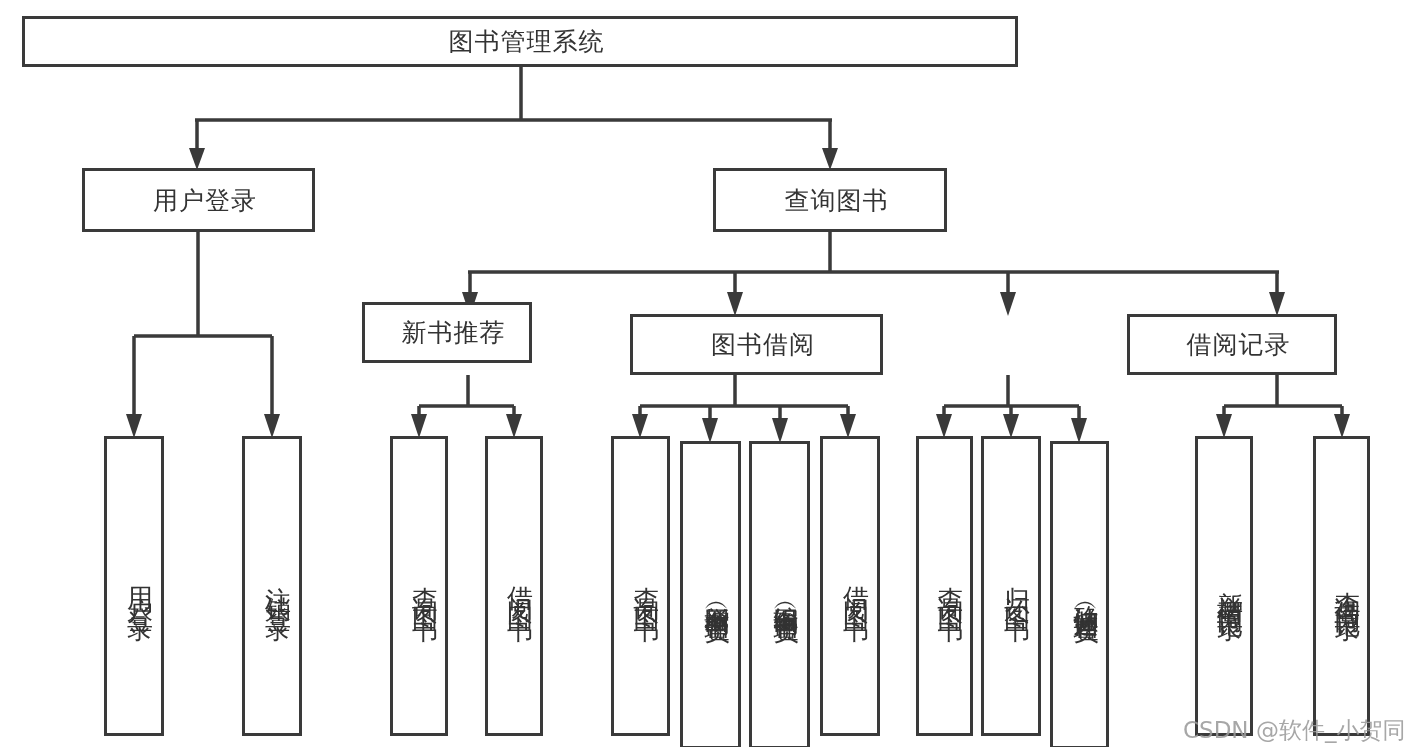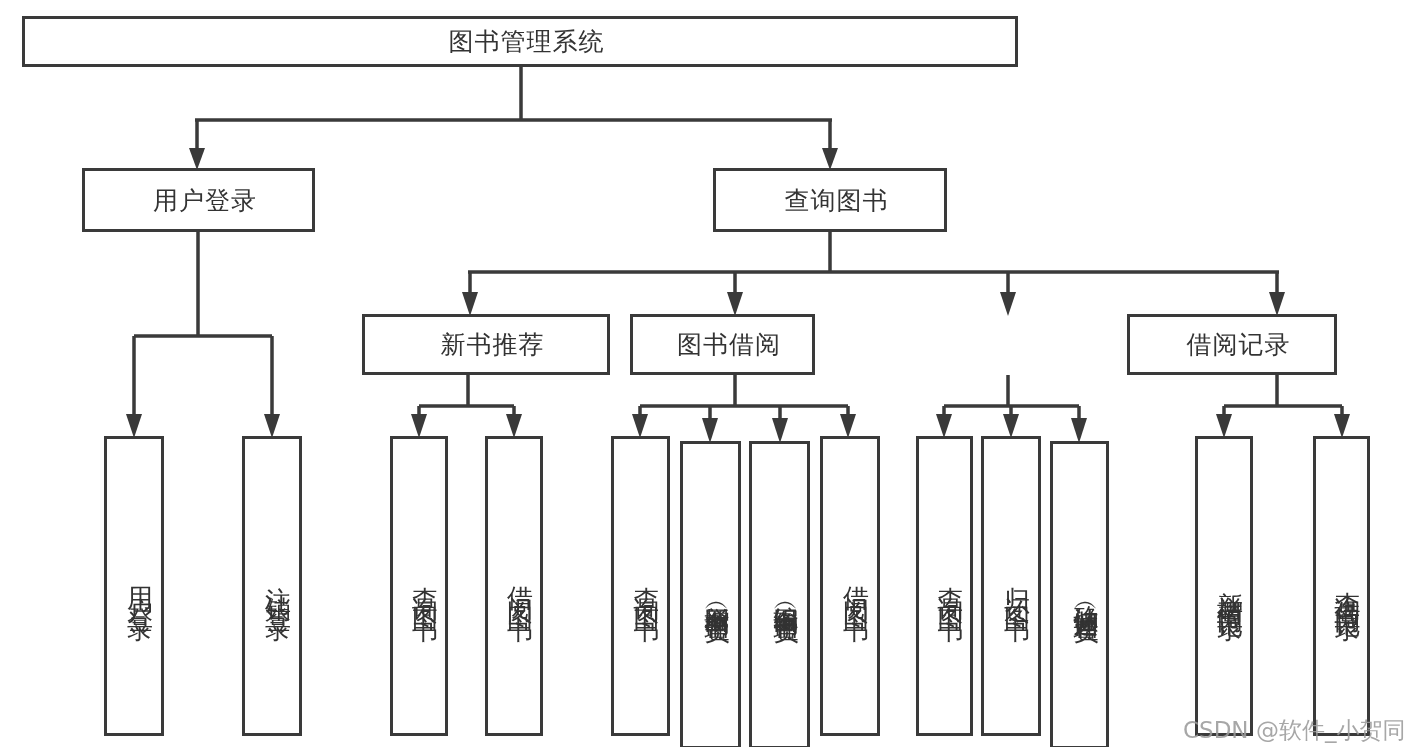--- a/index.html
+++ b/index.html
@@ -133,24 +133,24 @@
     <span class="hlabel">图书管理系统</span>
   </div>
 
   <div class="box" style="left:82px;top:168px;width:233px;height:64px">
     <span class="hlabel">用户登录</span>
   </div>
   <div class="box" style="left:713px;top:168px;width:234px;height:64px">
     <span class="hlabel">查询图书</span>
   </div>
 
-  <div class="box" style="left:362px;top:314px;width:248px;height:61px">
+  <div class="box" style="left:362px;top:302px;width:170px;height:61px">
     <span class="hlabel">新书推荐</span>
   </div>
-  <div class="box" style="left:630px;top:314px;width:185px;height:61px">
+  <div class="box" style="left:630px;top:314px;width:253px;height:61px">
     <span class="hlabel">图书借阅</span>
   </div>
   <div class="box" style="left:1127px;top:314px;width:210px;height:61px">
     <span class="hlabel">借阅记录</span>
   </div>
 
   <div class="box" style="left:104px;top:436px;width:60px;height:300px">
     <span class="vtext">用户登录</span>
   </div>
   <div class="box" style="left:242px;top:436px;width:60px;height:300px">

